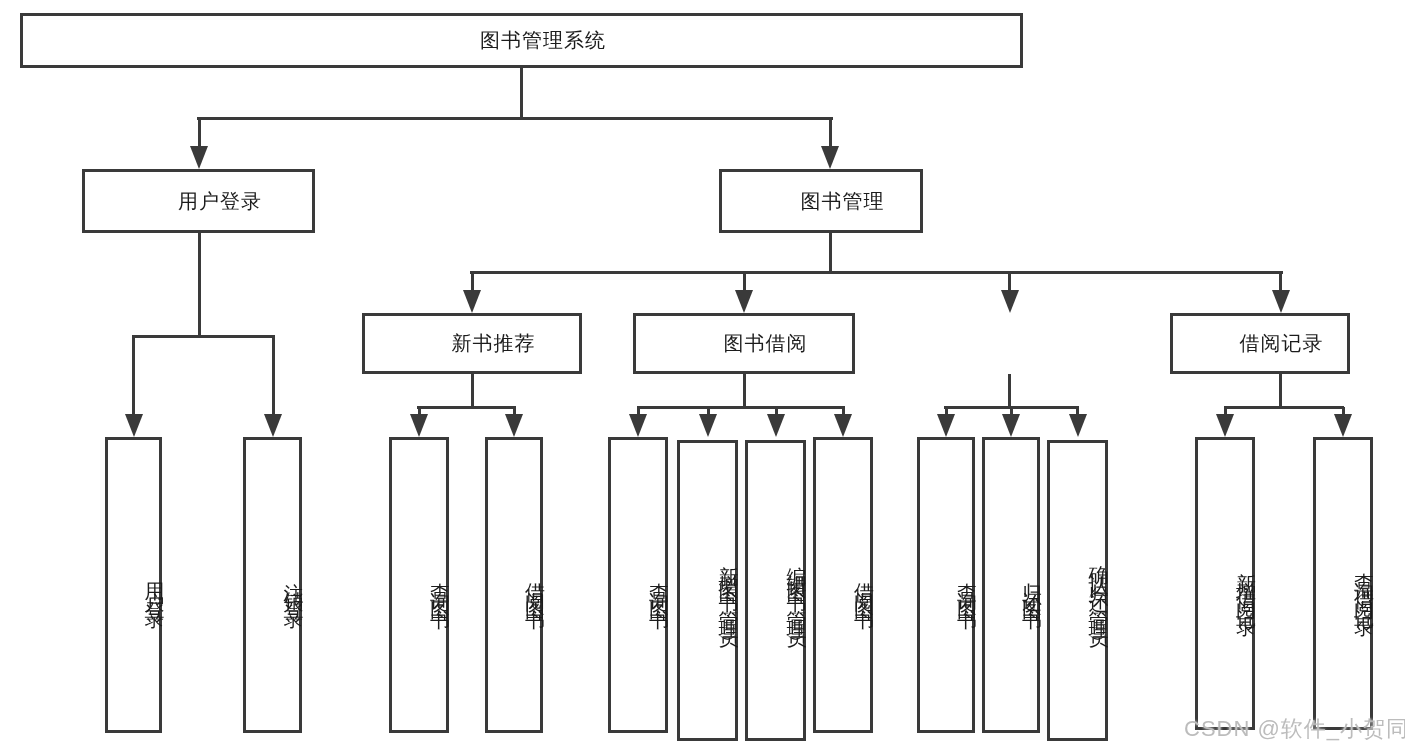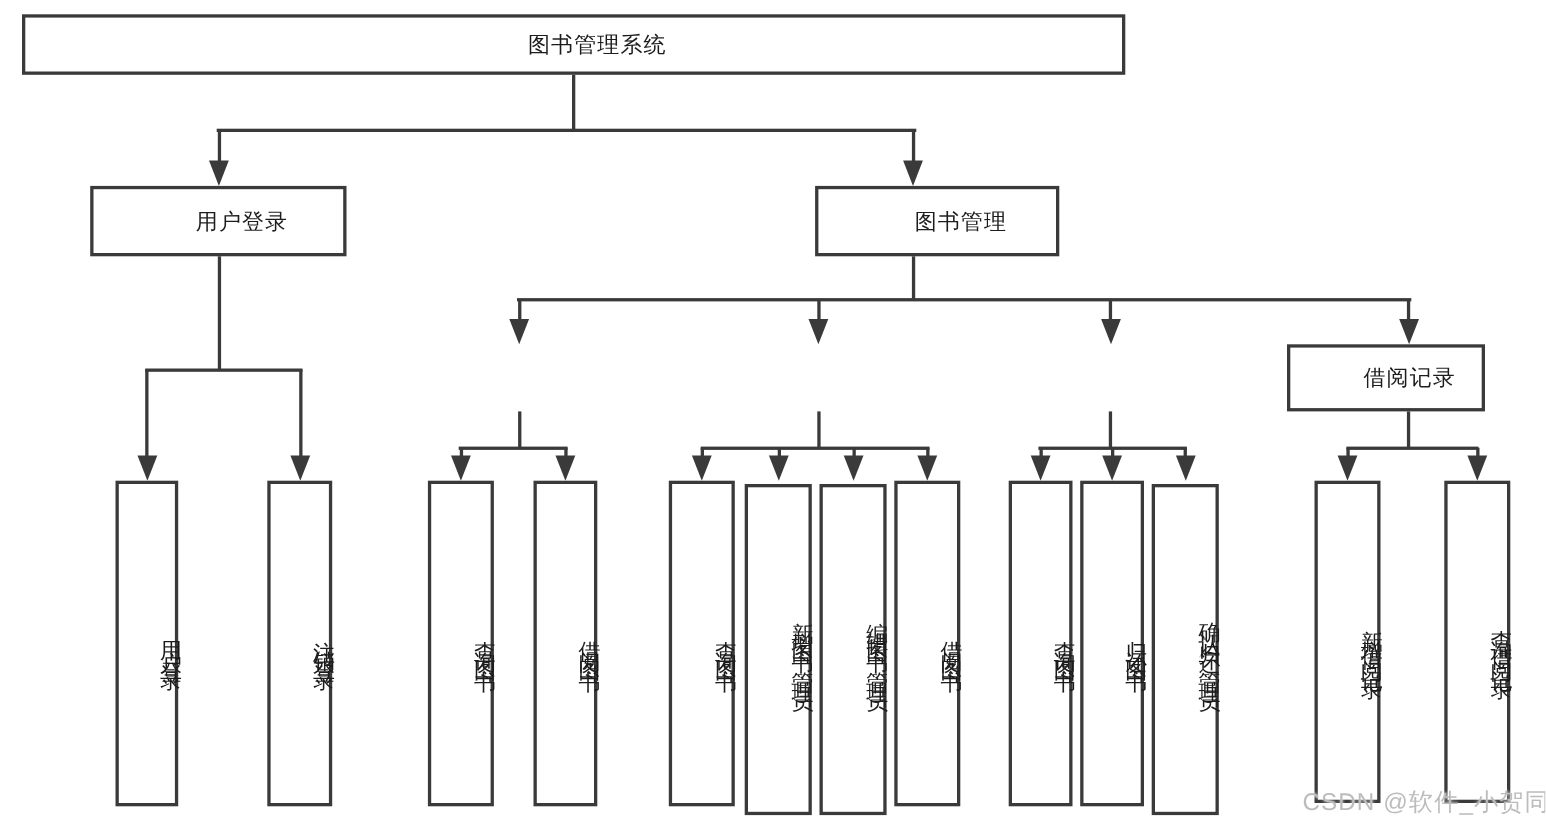--- a/index.html
+++ b/index.html
@@ -40,21 +40,21 @@
   <div class="vl" style="left:520px;top:68px;height:51px"></div>
   <div class="hl" style="left:197px;top:117px;width:636px"></div>
   <div class="vl" style="left:198px;top:118px;height:30px"></div>
   <div class="arrow" style="left:190px;top:146px"></div>
   <div class="vl" style="left:829px;top:118px;height:30px"></div>
   <div class="arrow" style="left:821px;top:146px"></div>
 
   <div class="box h" style="left:82px;top:169px;width:233px;height:64px">
     <span>用户登录</span>
   </div>
-  <div class="box h" style="left:741px;top:169px;width:222px;height:64px">
+  <div class="box h" style="left:719px;top:169px;width:204px;height:64px">
     <span>图书管理</span>
   </div>
 
   <div class="vl" style="left:198px;top:233px;height:104px"></div>
   <div class="hl" style="left:132px;top:335px;width:143px"></div>
   <div class="vl" style="left:132px;top:336px;height:80px"></div>
   <div class="arrow" style="left:125px;top:414px"></div>
   <div class="vl" style="left:272px;top:336px;height:80px"></div>
   <div class="arrow" style="left:264px;top:414px"></div>
 
@@ -62,20 +62,26 @@
   <div class="hl" style="left:470px;top:271px;width:813px"></div>
   <div class="vl" style="left:471px;top:272px;height:22px"></div>
   <div class="arrow" style="left:463px;top:290px"></div>
   <div class="vl" style="left:743px;top:272px;height:22px"></div>
   <div class="arrow" style="left:735px;top:290px"></div>
   <div class="vl" style="left:1008px;top:272px;height:22px"></div>
   <div class="arrow" style="left:1001px;top:290px"></div>
   <div class="vl" style="left:1279px;top:272px;height:22px"></div>
   <div class="arrow" style="left:1272px;top:290px"></div>
 
+  <div class="box h" style="left:362px;top:313px;width:220px;height:61px">
+    <span>新书推荐</span>
+  </div>
+  <div class="box h" style="left:633px;top:313px;width:222px;height:61px">
+    <span>图书借阅</span>
+  </div>
   <div class="box h" style="left:1170px;top:313px;width:180px;height:61px">
     <span>借阅记录</span>
   </div>
 
   <div class="vl" style="left:471px;top:374px;height:34px"></div>
   <div class="hl" style="left:417px;top:406px;width:99px"></div>
   <div class="vl" style="left:418px;top:407px;height:12px"></div>
   <div class="arrow" style="left:410px;top:414px"></div>
   <div class="vl" style="left:513px;top:407px;height:12px"></div>
   <div class="arrow" style="left:505px;top:414px"></div>

